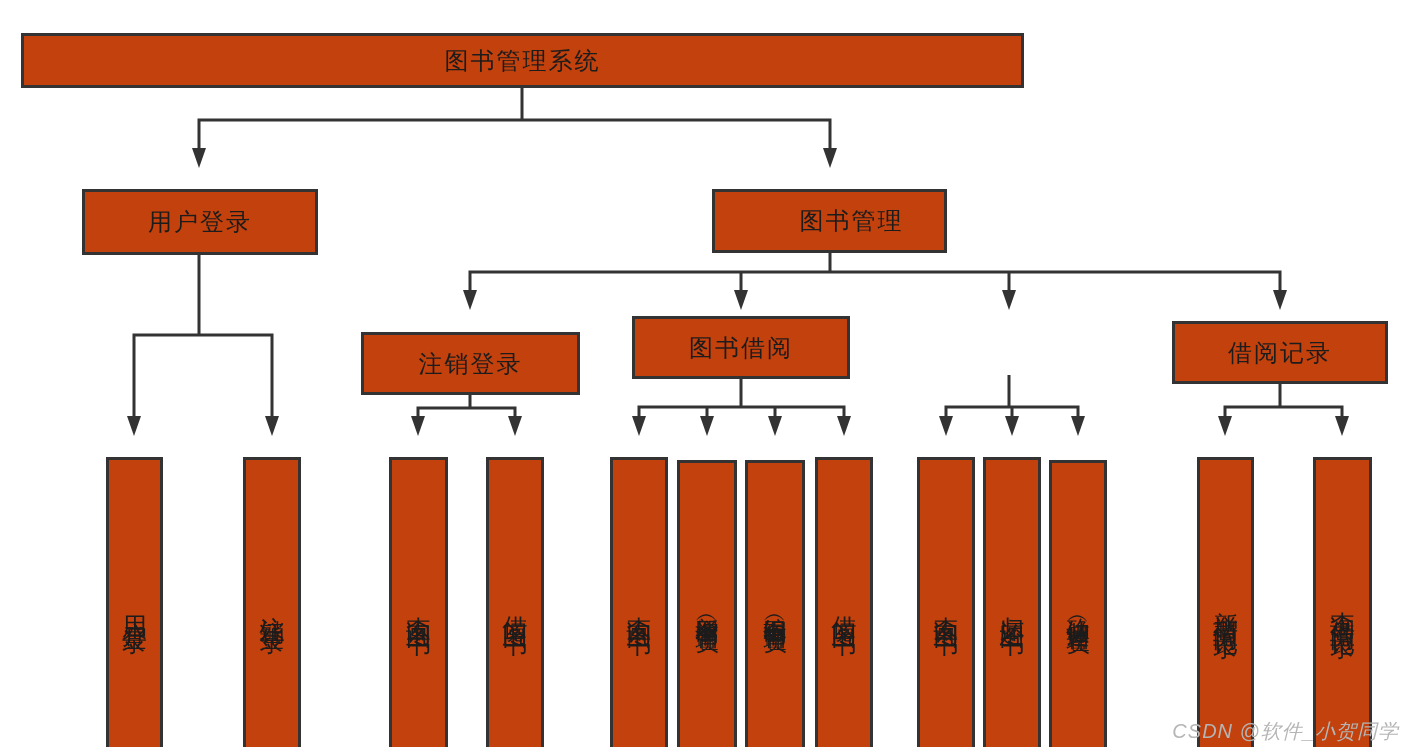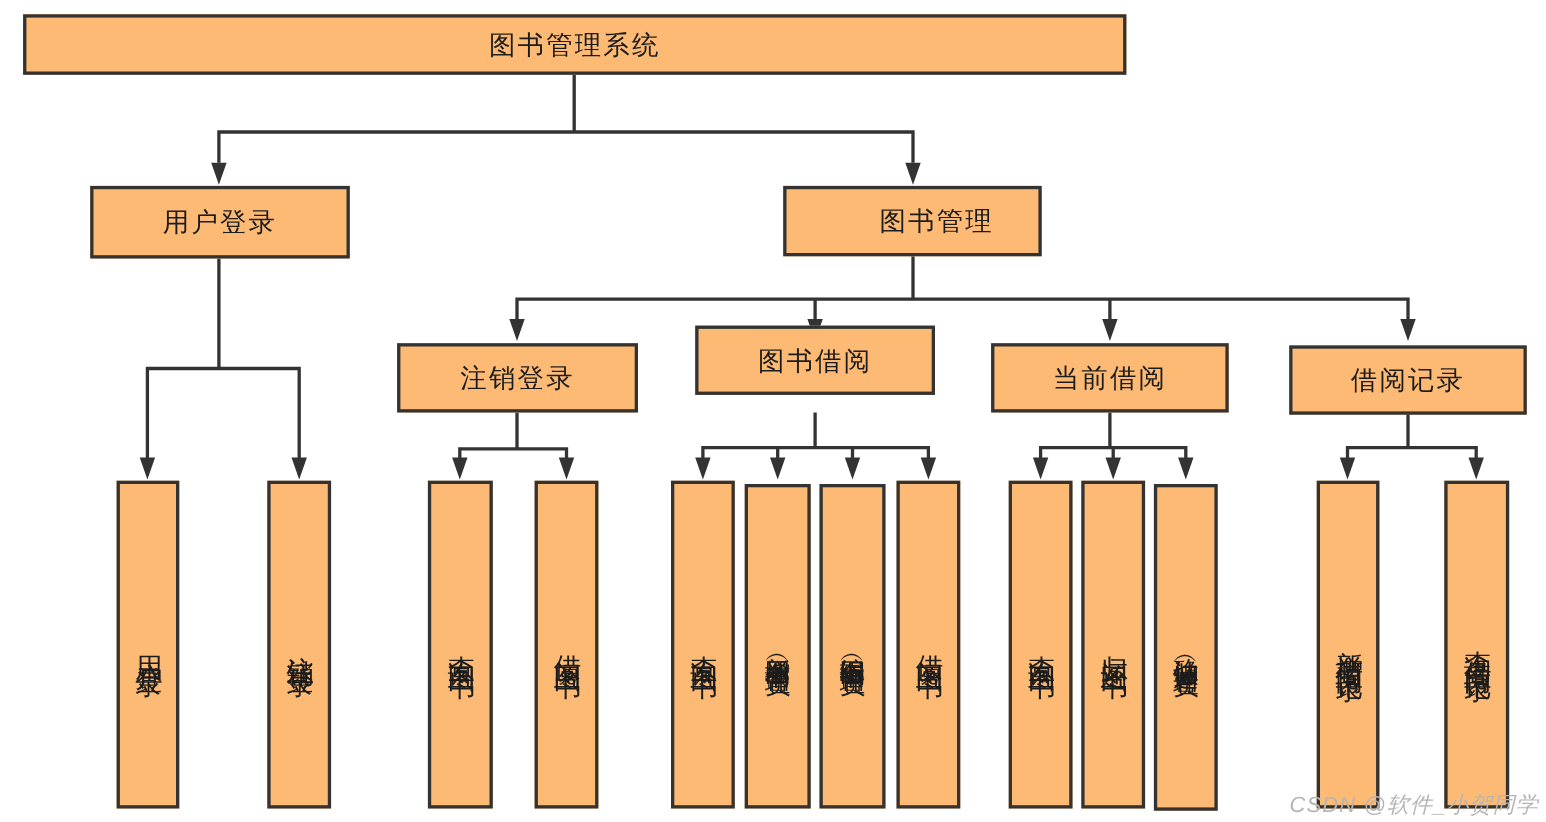--- a/index.html
+++ b/index.html
@@ -19,26 +19,27 @@
     position: absolute;
     left: 0;
     top: 0;
     width: 1405px;
     height: 747px;
   }
   .node {
     position: absolute;
     box-sizing: border-box;
     border: 3px solid #333333;
-    background: #fdba74;
+    background: #c2410c;
     color: #1c1c1c;
     display: flex;
     align-items: center;
     justify-content: center;
     text-align: left;
+    margin-top: 20px;
   }
   .hbox {
     font-size: 24px;
     letter-spacing: 2px;
     white-space: nowrap;
   }
   .vbox {
     writing-mode: vertical-rl;
     text-orientation: mixed;
     font-size: 25px;
@@ -105,22 +106,21 @@
     </g>
   </svg>
 
   <div class="node hbox" style="left:21px; top:13px; width:1003px; height:55px;">图书管理系统</div>
 
   <div class="node hbox" style="left:82px; top:169px; width:236px; height:66px;">用户登录</div>
   <div class="node hbox" style="left:712px; top:169px; width:235px; height:64px;padding-left:44px;">图书管理</div>
 
   <div class="node hbox" style="left:361px; top:312px; width:219px; height:63px;">注销登录</div>
   <div class="node hbox" style="left:632px; top:296px; width:218px; height:63px;">图书借阅</div>
-  <div class="node hbox" style="left:901px; top:312px; width:216px; height:63px;">当前借阅</div>
-  <div class="node hbox" style="left:1172px; top:314px; width:216px; height:63px;">借阅记录</div>
+  <div class="node hbox" style="left:1172px; top:301px; width:216px; height:63px;">借阅记录</div>
 
   <div class="node vbox" style="left:106px; top:437px; width:57px; height:298px;">用户登录</div>
   <div class="node vbox" style="left:243px; top:437px; width:58px; height:298px;">注销登录</div>
 
   <div class="node vbox" style="left:389px; top:437px; width:59px; height:298px;">查询图书</div>
   <div class="node vbox" style="left:486px; top:437px; width:58px; height:298px;">借阅图书</div>
 
   <div class="node vbox" style="left:610px; top:437px; width:58px; height:298px;">查询图书</div>
   <div class="node vbox long" style="left:677px; top:440px; width:60px; height:295px;">新增图书（管理员）</div>
   <div class="node vbox long" style="left:745px; top:440px; width:60px; height:295px;">编辑图书（管理员）</div>

